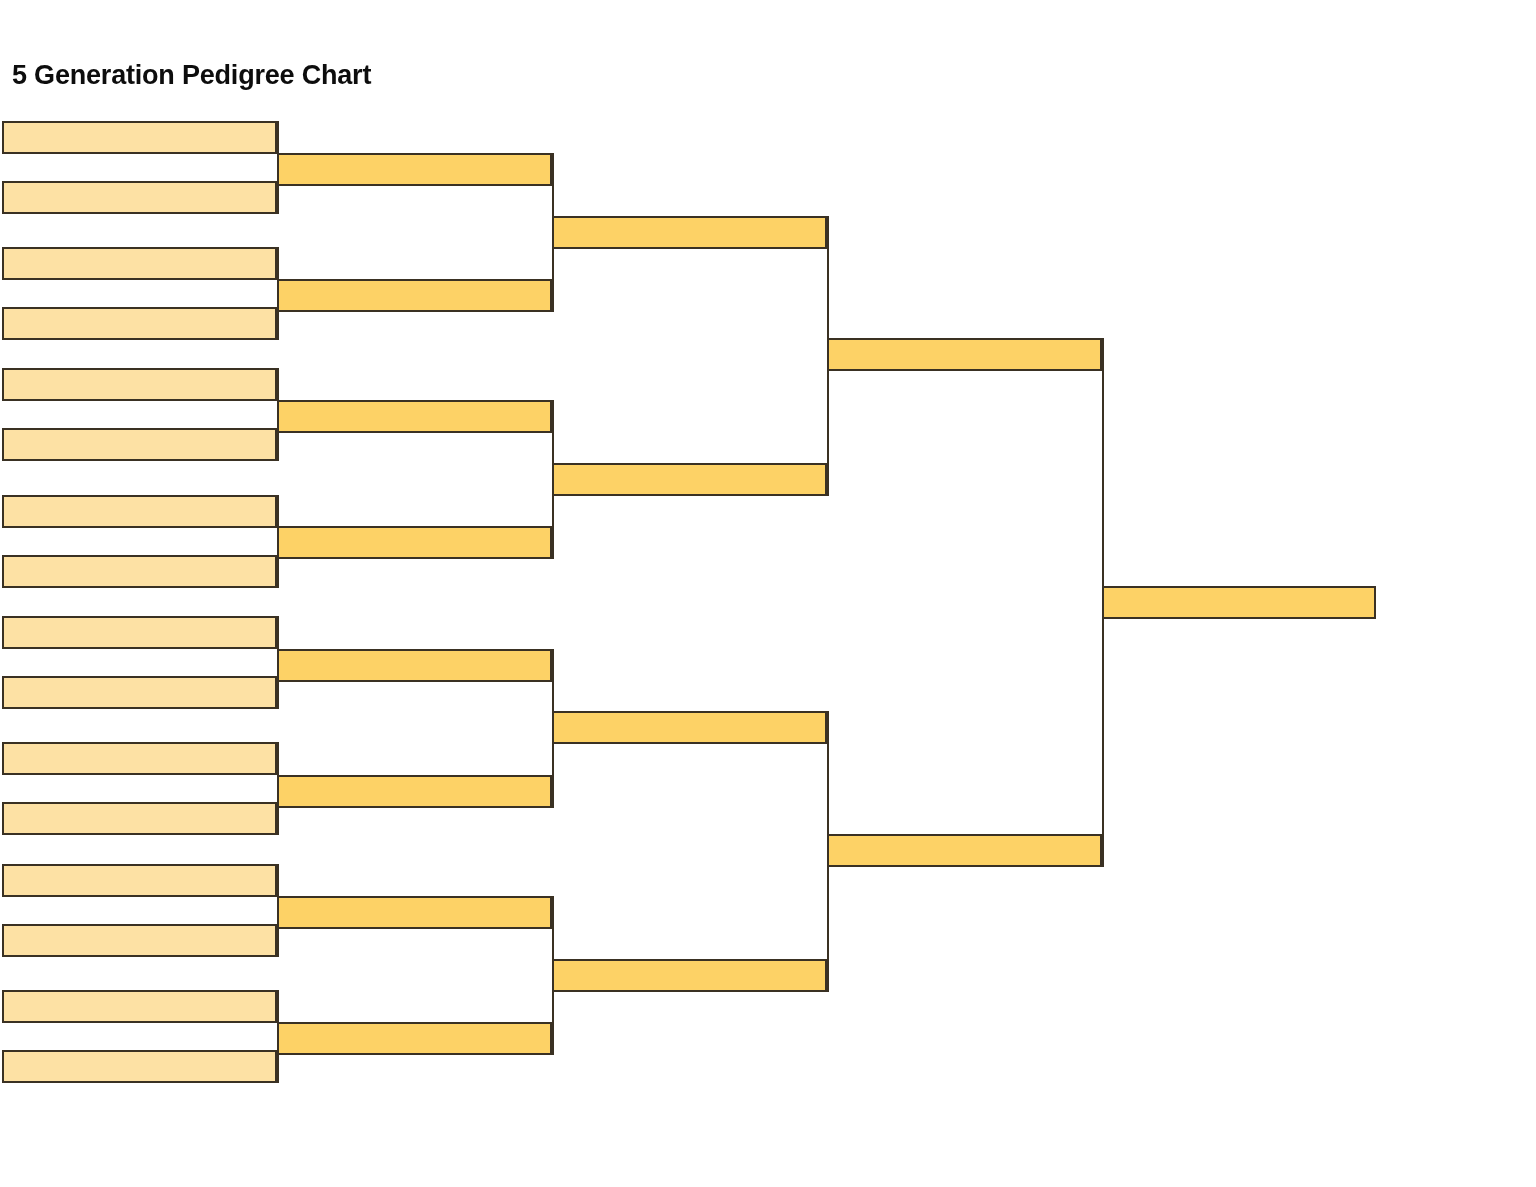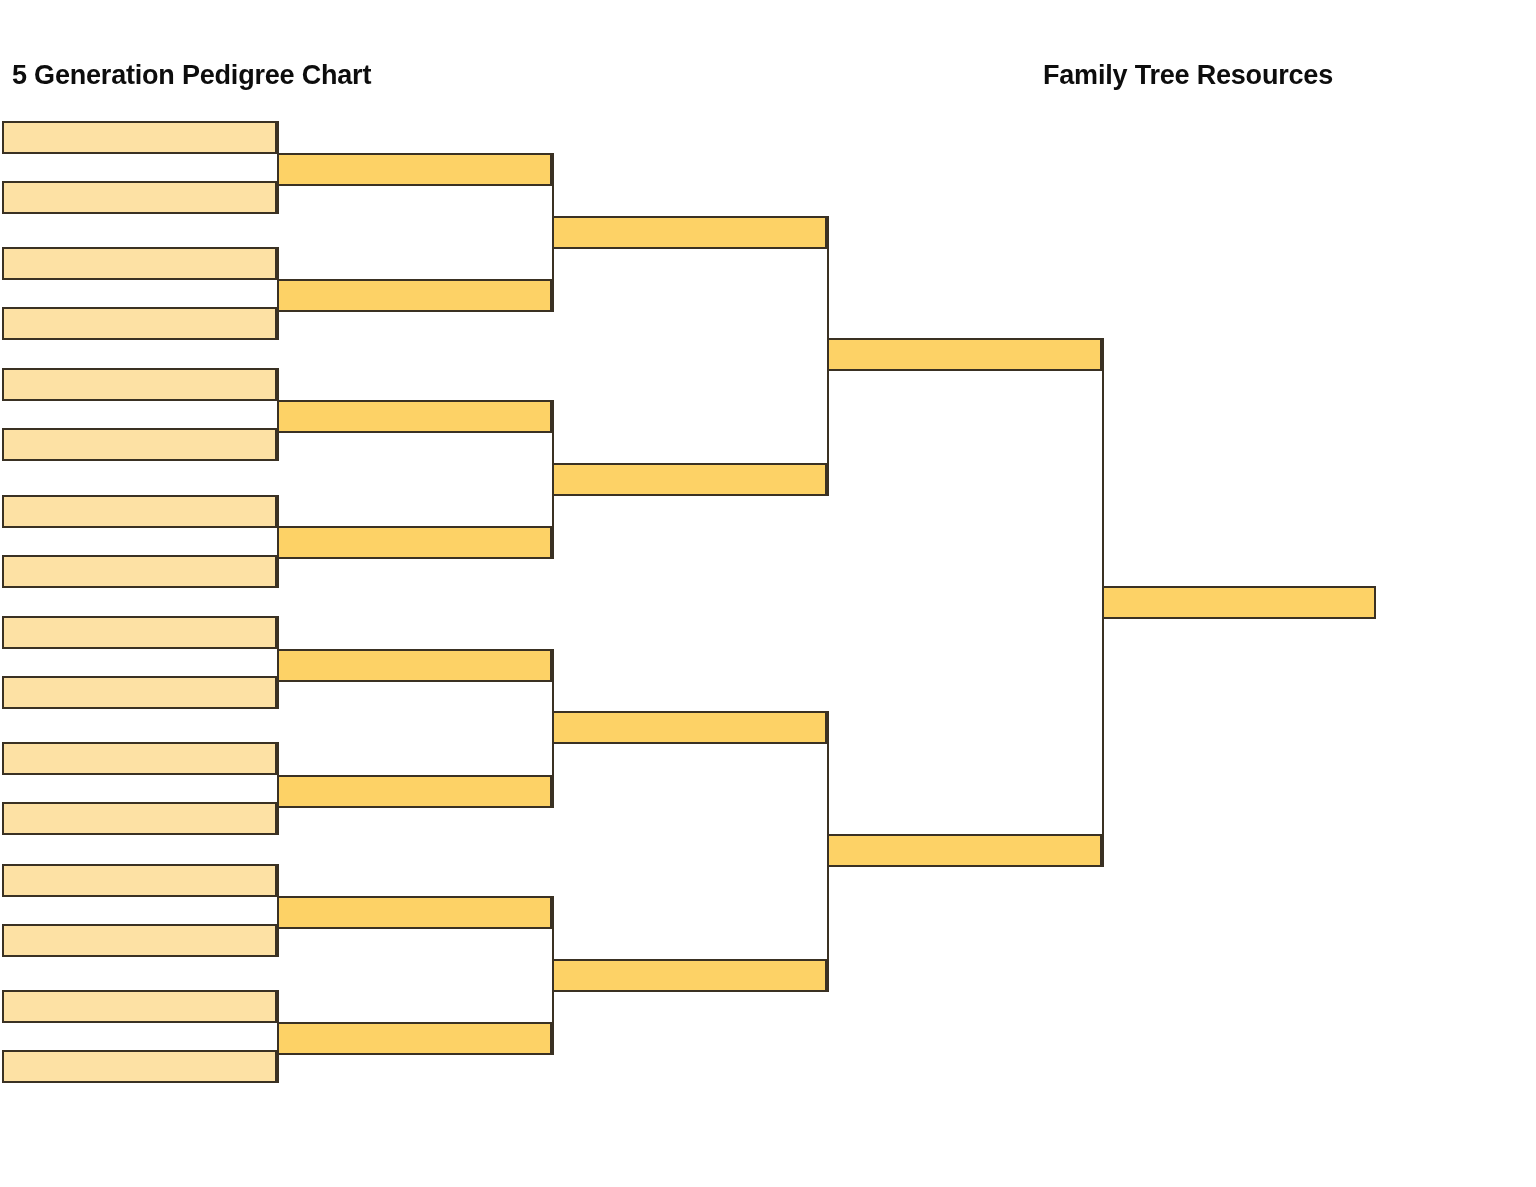--- a/index.html
+++ b/index.html
@@ -57,21 +57,20 @@
     width: 2px;
   }
 </style>
 </head>
 <body>
 
 <div id="page">
 
   <div class="title" id="title-left">5 Generation Pedigree Chart</div>
 
-  <div class="title" id="title-right">Family Tree Resources</div>
 
   <div class="chart" id="chart">
       <div class="connector" style="left: 277px; top: 121px; height: 93px;"></div>
       <div class="connector" style="left: 277px; top: 247px; height: 93px;"></div>
       <div class="connector" style="left: 277px; top: 368px; height: 93px;"></div>
       <div class="connector" style="left: 277px; top: 495px; height: 93px;"></div>
       <div class="connector" style="left: 277px; top: 616px; height: 93px;"></div>
       <div class="connector" style="left: 277px; top: 742px; height: 93px;"></div>
       <div class="connector" style="left: 277px; top: 864px; height: 93px;"></div>
       <div class="connector" style="left: 277px; top: 990px; height: 93px;"></div>

